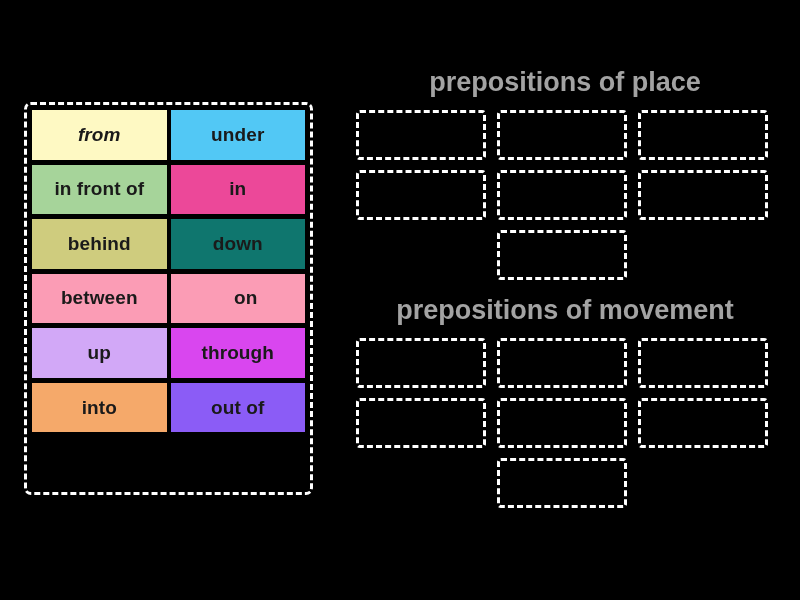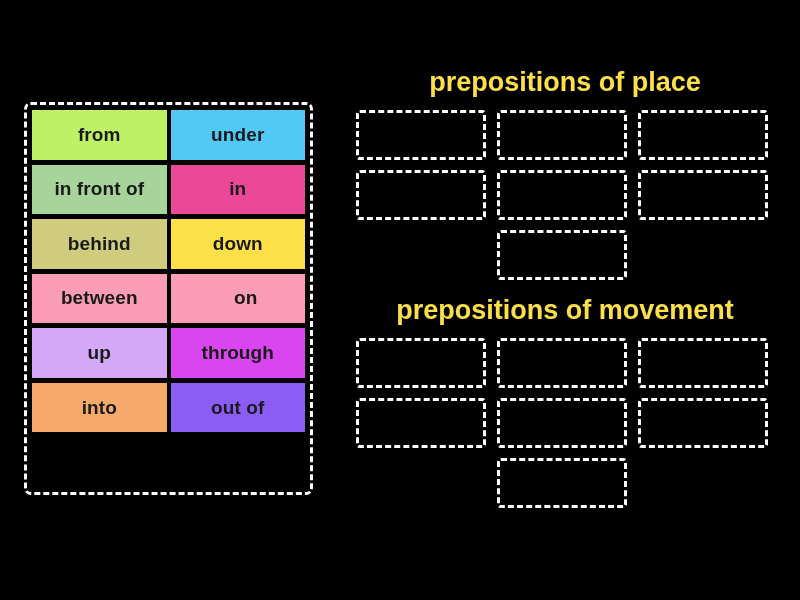--- a/index.html
+++ b/index.html
@@ -60,21 +60,21 @@
   
   .category {
     position: absolute;
     left: 345px;
     width: 440px;
   }
   #category-place { top: 68px; }
   #category-movement { top: 296px; }
 
   .category-title {
-    color: #fde047;
+    color: #a3a3a3;
     font-size: 27px;
     font-weight: 700;
     text-align: center;
     line-height: 1.1;
     margin: 0 0 12px 0;
     white-space: nowrap;
   }
 
   .slot-grid {
     display: grid;
@@ -97,26 +97,26 @@
     grid-column: 2 / 3;
   }
 </style>
 </head>
 <body>
 
 <div id="stage">
 
   <div id="tile-bank">
     <div id="tile-grid">
-        <div class="tile" style="background: #bef264;">from</div>
+        <div class="tile" style="background: #fef9c3; font-style: italic;">from</div>
         <div class="tile" style="background: rgb(82, 200, 245);">under</div>
         <div class="tile" style="background: rgb(166, 212, 154);">in front of</div>
         <div class="tile" style="background: #ec4899;">in</div>
         <div class="tile" style="background: rgb(207, 204, 126);">behind</div>
-        <div class="tile" style="background: #fde047;">down</div>
+        <div class="tile" style="background: #0f766e;">down</div>
         <div class="tile" style="background: rgb(251, 156, 181);">between</div>
         <div class="tile" style="background: rgb(251, 156, 181); padding-left: 16px;">on</div>
         <div class="tile" style="background: rgb(210, 168, 247);">up</div>
         <div class="tile" style="background: #d946ef;">through</div>
         <div class="tile" style="background: rgb(245, 169, 106);">into</div>
         <div class="tile" style="background: #8b5cf6;">out of</div>
       </div>
   </div>
 
   <div class="category" id="category-place">

